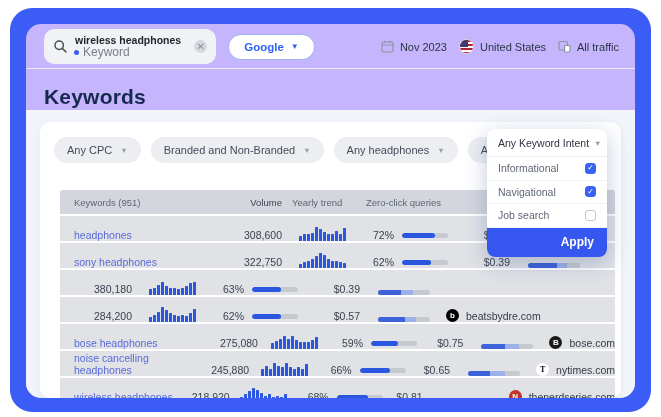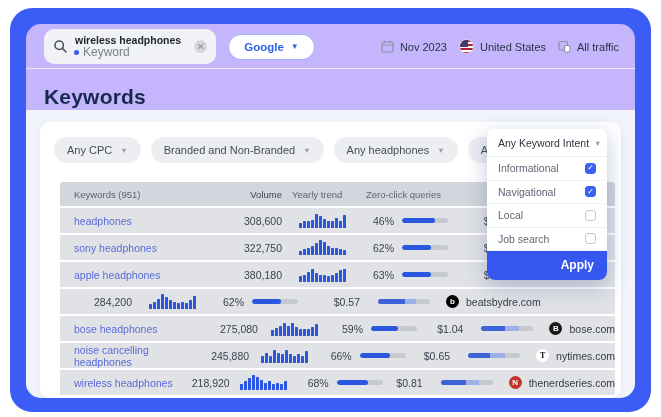--- a/index.html
+++ b/index.html
@@ -39,22 +39,22 @@
 
   
   .section { position:absolute; left:0; right:0; top:86px; bottom:0; background:#f1f4fa; padding:12px 14px 0 14px; }
   .panel { background:#ffffff; border-radius:10px; height:100%; box-shadow:0 2px 6px rgba(30,50,100,0.06); overflow:hidden; }
   .filter-row { display:flex; align-items:center; gap:10px; padding:15px 14px 13px 14px; }
   .pill { display:flex; align-items:center; gap:8px; background:#eceef2; border-radius:14px; padding:7px 13px;
           font-size:11px; color:#454c5a; white-space:nowrap; cursor:pointer; }
   .pill .chev { font-size:7.5px; color:#9aa1ae; }
 
   
-  .table { margin:6px 6px 0 6px; font-size:10.5px;padding-left:14px; }
-  .trow { display:flex; align-items:center; height:27px; padding-left:14px; background:#e0e2e6; border-top:2px solid #ffffff; }
+  .table { margin:14px 6px 0 6px; font-size:10.5px;padding-left:14px; }
+  .trow { display:flex; align-items:flex-end; height:27px; padding-left:14px; background:#e0e2e6; border-top:2px solid #ffffff; }
   .thead { display:flex; align-items:center; height:24px; padding-left:14px; background:#d3d6dc; border-top:none;
            font-size:9.5px; color:#5d6573; border-radius:3px 3px 0 0; }
   .c-kw  { width:150px; }
   .c-vol { width:58px; text-align:right; color:#3c434f; }
   .c-tr  { width:60px; margin-left:10px; display:flex; justify-content:center; }
   .c-zc  { width:92px; margin-left:14px; display:flex; align-items:center; }
   .c-cpc { width:48px; margin-left:4px; text-align:right; color:#3c434f; }
   .c-org { width:52px; margin-left:18px; }
   .c-dom { margin-left:16px; flex:1; display:flex; align-items:center; gap:7px; color:#363c46; }
   .kw-link { color:#5a6bd8; cursor:pointer; }
@@ -187,21 +187,21 @@
                       <i style="height: 12px;"></i>
                       <i style="height: 9px;"></i>
                       <i style="height: 7.5px;"></i>
                       <i style="height: 6.75px;"></i>
                       <i style="height: 10.5px;"></i>
                       <i style="height: 7.5px;"></i>
                       <i style="height: 12.75px;"></i>
                     </div>
                   </div>
                   <div class="c-zc">
-                    <div class="zc-pct">46%</div>
+                    <div class="zc-pct">72%</div>
                     <div class="bar-track zc-bar">
                       <div class="seg-fill" style="width: 72%;"></div>
                     </div>
                   </div>
                   <div class="c-cpc">$0.58</div>
                   <div class="c-org">
                     <div class="bar-track org-bar">
                       <div class="seg-org" style="width: 48%;"></div>
                       <div class="seg-paid" style="width: 22%;"></div>
                     </div>
@@ -236,21 +236,20 @@
                   <div class="c-cpc">$0.39</div>
                   <div class="c-org">
                     <div class="bar-track org-bar">
                       <div class="seg-org" style="width: 55%;"></div>
                       <div class="seg-paid" style="width: 20%;"></div>
                     </div>
                   </div>
                   <div class="c-dom"></div>
                 </div>
                 <div class="trow">
-                  <div class="c-kw"><div class="kw-link" style="display: inline;">apple headphones</div></div>
                   <div class="c-vol">380,180</div>
                   <div class="c-tr">
                     <div class="trend">
                       <i style="height: 6px;"></i>
                       <i style="height: 7.5px;"></i>
                       <i style="height: 10.5px;"></i>
                       <i style="height: 13.5px;"></i>
                       <i style="height: 9px;"></i>
                       <i style="height: 7.5px;"></i>
                       <i style="height: 6.75px;"></i>
@@ -330,21 +329,21 @@
                       <i style="height: 9px;"></i>
                       <i style="height: 12px;"></i>
                     </div>
                   </div>
                   <div class="c-zc">
                     <div class="zc-pct">59%</div>
                     <div class="bar-track zc-bar">
                       <div class="seg-fill" style="width: 59%;"></div>
                     </div>
                   </div>
-                  <div class="c-cpc">$1.04</div>
+                  <div class="c-cpc">$0.75</div>
                   <div class="c-org">
                     <div class="bar-track org-bar">
                       <div class="seg-org" style="width: 45%;"></div>
                       <div class="seg-paid" style="width: 28%;"></div>
                     </div>
                   </div>
                   <div class="c-dom">
                     <div class="favicon" style="background: rgb(26, 26, 26); color: rgb(255, 255, 255);">B</div>
                     <div style="display: inline;">bose.com</div>
                   </div>
@@ -436,24 +435,20 @@
         <div id="dd-options">
             <div class="dd-item">
               <div style="display: inline;">Informational</div>
               <div class="cbox on">✓</div>
             </div>
             <div class="dd-item">
               <div style="display: inline;">Navigational</div>
               <div class="cbox on">✓</div>
             </div>
             <div class="dd-item">
-              <div style="display: inline;">Local</div>
-              <div class="cbox"></div>
-            </div>
-            <div class="dd-item">
               <div style="display: inline;">Job search</div>
               <div class="cbox"></div>
             </div>
           </div>
         <button class="apply">Apply</button>
       </div>
 
     </div>
   </div>
 </div>

